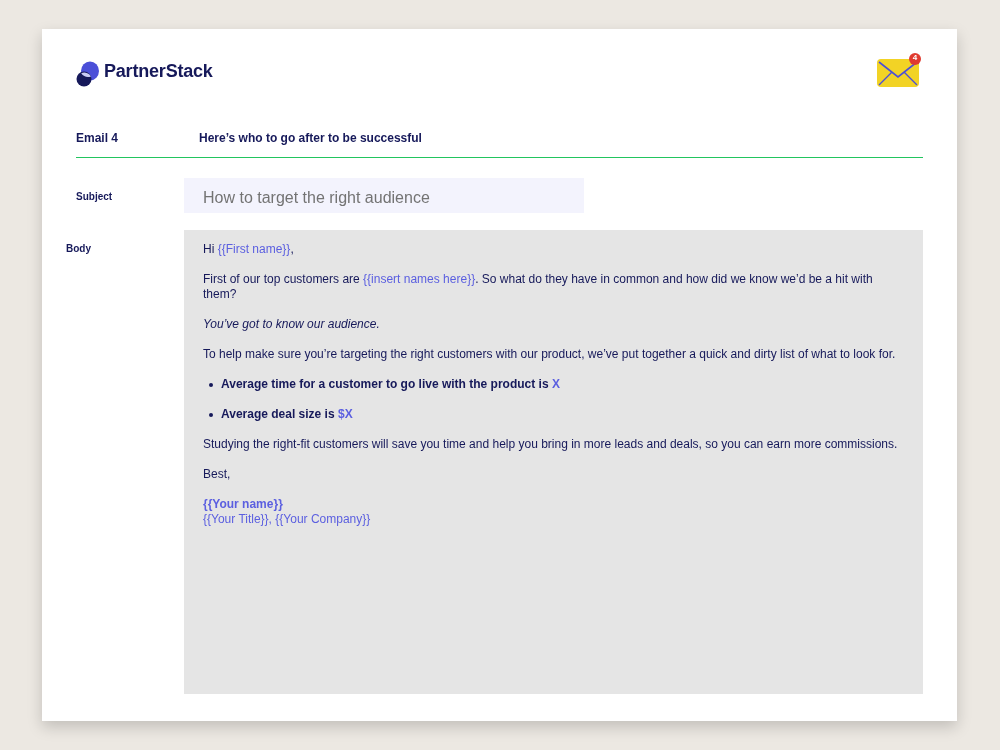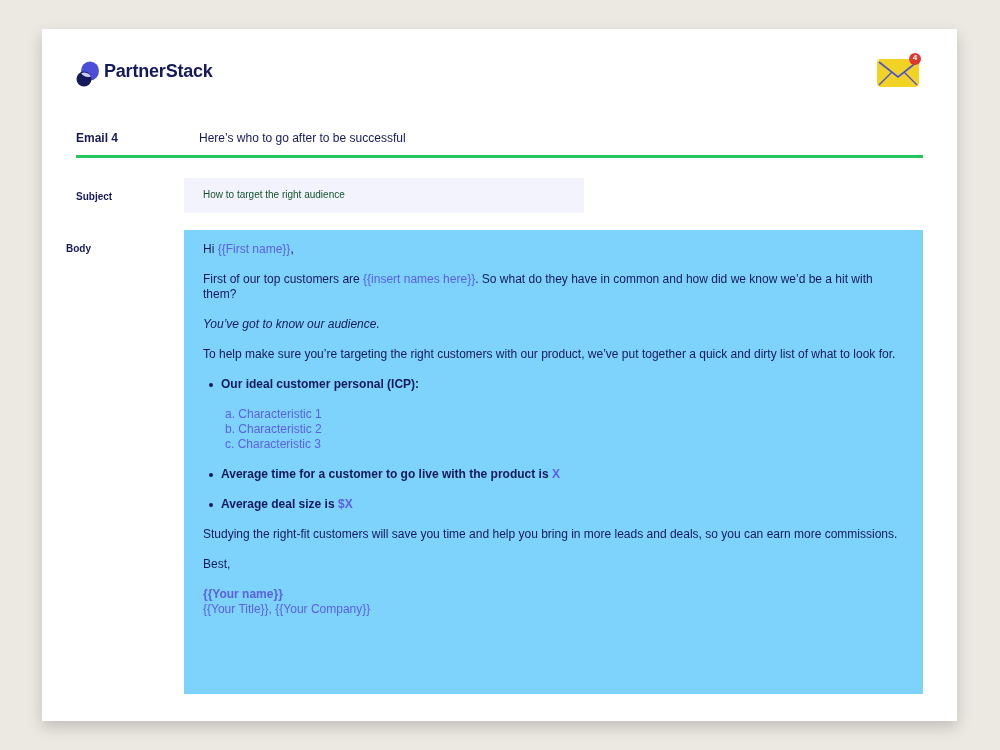--- a/index.html
+++ b/index.html
@@ -19,34 +19,34 @@
   .logo {
     position: absolute; left: 34px; top: 32px;
     display: flex; align-items: flex-start;
   }
   .logo-mark { width: 24px; height: 26px; position: relative; margin-right: 4px; }
   .logo-text { font-size: 18px; font-weight: bold; color: #16195a; letter-spacing: -0.2px; }
   .envelope { position: absolute; left: 834px; top: 24px; width: 46px; height: 36px; }
   .header-row {
     position: absolute; left: 34px; top: 101px; width: 847px;
     height: 28px;
-    border-bottom: 3px solid #22c55e;
+    border-bottom: 1px solid #22c55e;
   }
   .email-num { position: absolute; left: 0; top: 1px; font-size: 12px; font-weight: bold; color: #16195a; }
-  .email-title { position: absolute; left: 123px; top: 1px; font-size: 12px; font-weight: normal; color: #16195a; text-align: right; }
+  .email-title { position: absolute; left: 123px; top: 1px; font-size: 12px; font-weight: bold; color: #16195a; text-align: right; }
   .label { position: absolute; font-size: 10px; font-weight: bold; color: #16195a; text-align: right; }
   .subject-box {
     position: absolute; left: 142px; top: 149px; width: 400px; height: 35px;
     background: #f3f3fd;
     padding: 11px 19px;
-    font-size: 10px; color: #14532d;
+    font-size: 16px; color: #737373;
   }
   .body-box {
     position: absolute; left: 142px; top: 201px; width: 739px; height: 464px;
-    background: #7dd3fc;
+    background: #e5e5e5;
     padding: 12px 19px;
     font-size: 12px; color: #16195a; line-height: 15px;
   }
   .var { color: #5b5fe0; }
   .p { margin-bottom: 15px; }
   .italic { font-style: italic; }
   ul.bullets { list-style: none; margin: 0; }
   ul.bullets > li { position: relative; padding-left: 18px; font-weight: bold; margin-bottom: 15px; }
   ul.bullets > li::before {
     content: ""; position: absolute; left: 6px; top: 6px; width: 4px; height: 4px;
@@ -95,28 +95,20 @@
     <div class="p">
       <span>Hi </span><span class="var">{{First name}}</span><span>,</span>
     </div>
     <div class="p">
       <span>First of our top customers are </span><span class="var">{{insert names here}}</span><span>. So what do they have in common and how did we know we’d be a hit with them?</span>
     </div>
     <div class="p italic">You’ve got to know our audience.</div>
     <div class="p">To help make sure you’re targeting the right customers with our product, we’ve put together a quick and dirty list of what to look for.</div>
     <ul class="bullets">
       <li>
-        <span>Our ideal customer personal (ICP):</span>
-        <ol class="sub">
-          <li>a. Characteristic 1</li>
-          <li>b. Characteristic 2</li>
-          <li>c. Characteristic 3</li>
-        </ol>
-      </li>
-      <li>
         <span>Average time for a customer to go live with the product is </span><span class="var">X</span>
       </li>
       <li>
         <span>Average deal size is </span><span class="var">$X</span>
       </li>
     </ul>
     <div class="p">Studying the right-fit customers will save you time and help you bring in more leads and deals, so you can earn more commissions.</div>
     <div class="p">Best,</div>
     <div class="sig-name">{{Your name}}</div>
     <div class="var">{{Your Title}}, {{Your Company}}</div>

